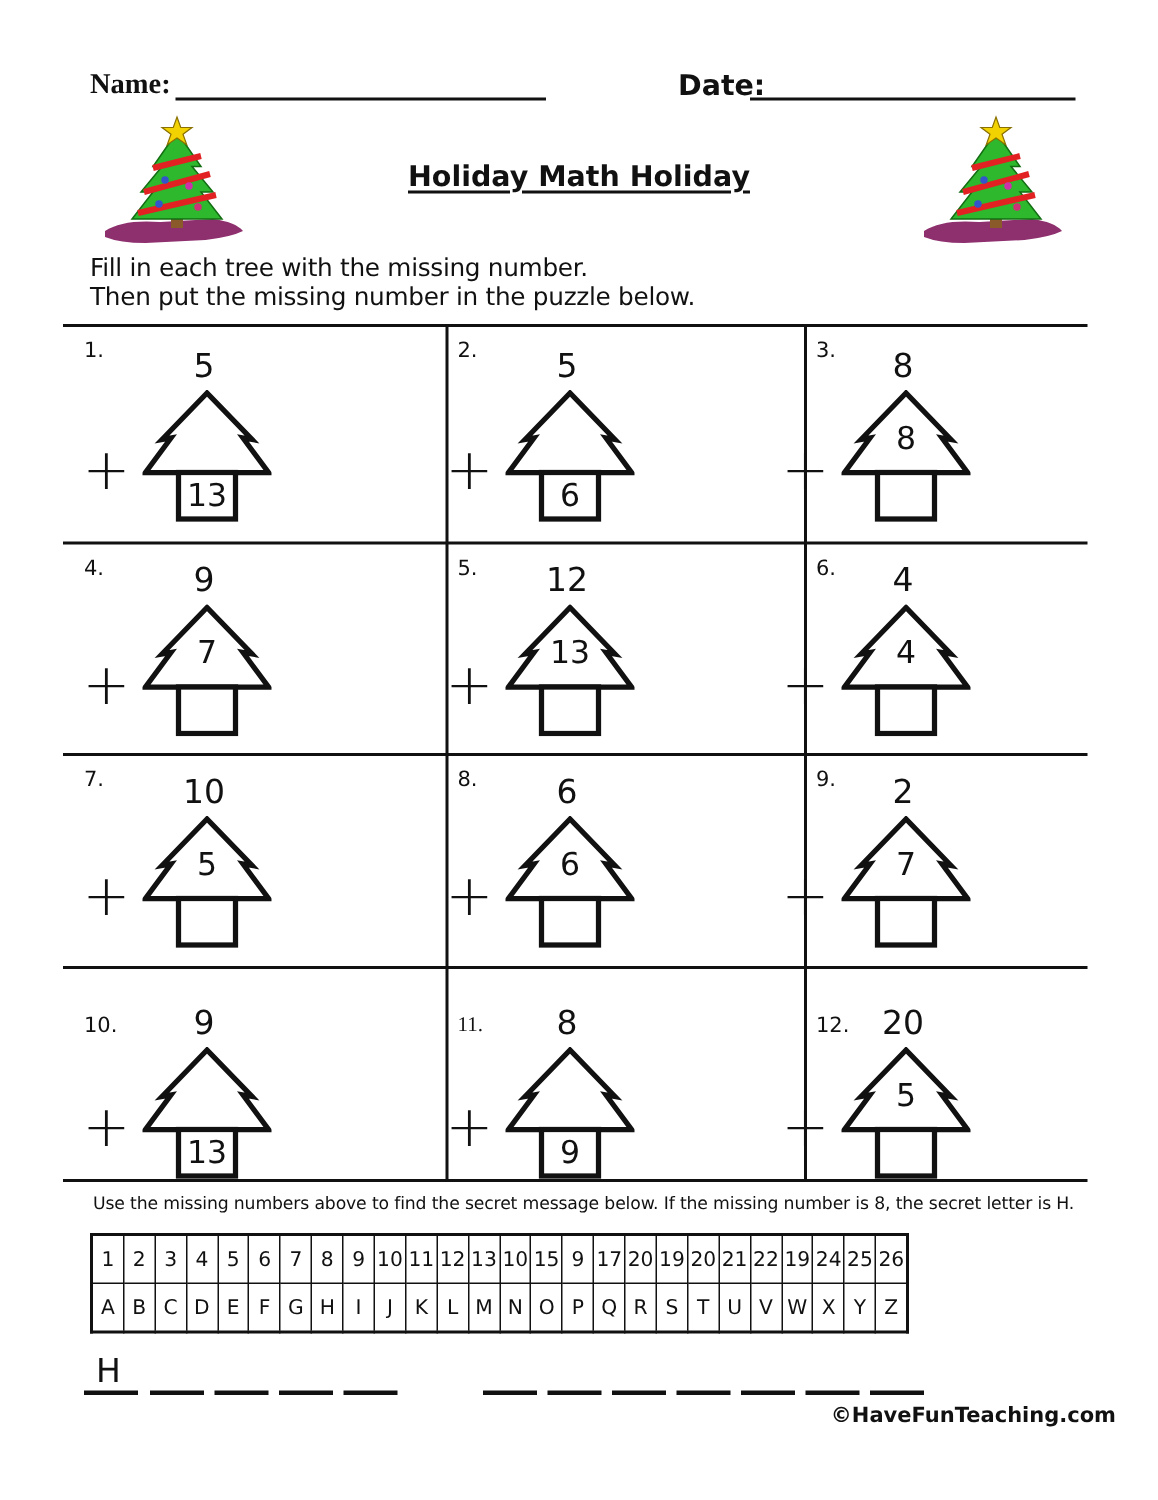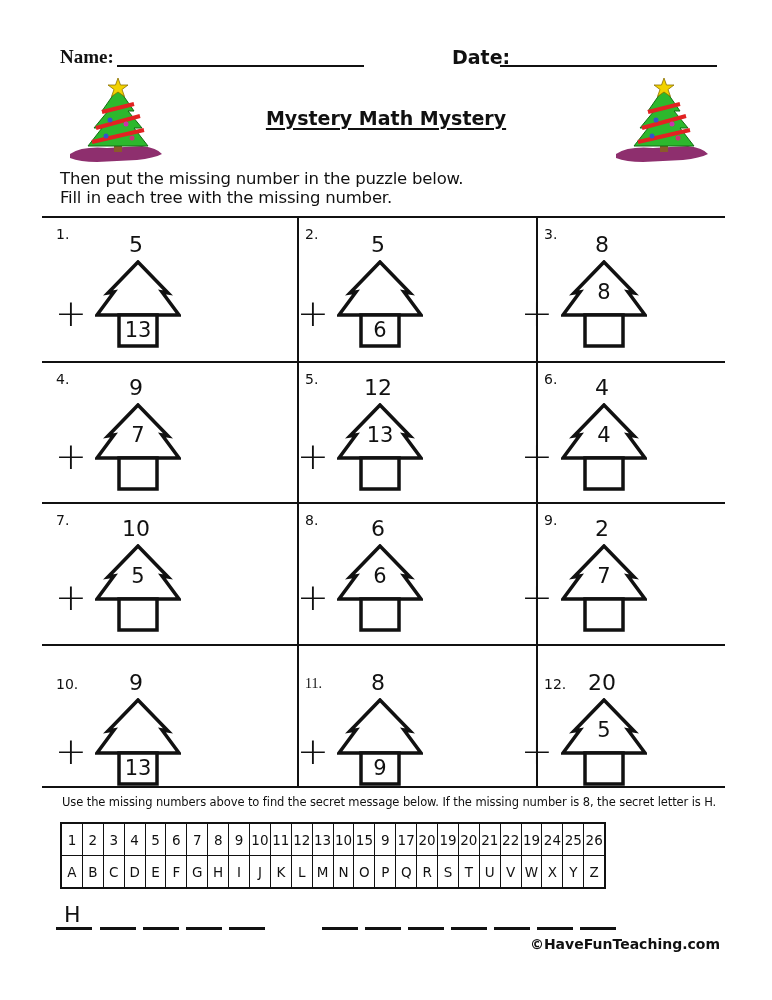--- a/index.html
+++ b/index.html
@@ -17,21 +17,21 @@
   .top-num { position:absolute; font-size:22px; width:60px; text-align:center; }
   .plus { position:absolute; font-size:38px; font-weight:300; line-height:38px; }
   .tree { position:absolute; }
   .tree-mid { position:absolute; font-size:21px; width:60px; text-align:center; }
   .trunk-num { position:absolute; font-size:21px; width:60px; text-align:center; }
   .clue { position:absolute; left:62px; top:795px; font-size:11.5px; letter-spacing:-0.1px; }
   table.key { position:absolute; left:60px; top:822px; border-collapse:collapse; border:2px solid #111; }
   table.key td { border:1.5px solid #111; width:19.9px; height:31px; padding:0; text-align:center; font-size:13.5px; }
   .blank { position:absolute; height:0; border-top:3.5px solid #111; }
   .given { position:absolute; font-size:22px; }
-  .copyright { position:absolute; right:52px; top:936px; font-size:14px; font-weight:bold; }
+  .copyright { position:absolute; right:28px; top:936px; font-size:14px; font-weight:bold; }
   .xmas { position:absolute; width:110px; height:95px; }
 </style>
 </head>
 <body>
 
 <div class="abs hdr-label" style="left:60px;top:46px;font-family:Liberation Serif, serif;">Name:</div>
 <div class="abs hdr-line" style="left:117px;top:65px;width:247px;"></div>
 <div class="abs hdr-label" style="left:452px;top:46px;">Date:</div>
 <div class="abs hdr-line" style="left:500px;top:65px;width:217px;"></div>
 
@@ -52,26 +52,26 @@
   <path d="M56 12 L40 35 L46 35 L32 52 L40 52 L26 70 L86 70 L72 52 L80 52 L66 35 L72 35 Z" fill="#2db82d" stroke="#136d13" stroke-width="1"></path>
   <path d="M40 36 L72 28 M34 52 L78 40 M30 66 L82 54" stroke="#e22222" stroke-width="4"></path>
   <circle cx="48" cy="44" r="2.5" fill="#3355cc"></circle>
     <circle cx="64" cy="48" r="2.5" fill="#cc33aa"></circle>
     <circle cx="44" cy="60" r="2.5" fill="#3355cc"></circle>
     <circle cx="70" cy="62" r="2.5" fill="#cc3377"></circle>
   <path d="M56 2 L58.5 9 L66 9 L60 13.5 L62.5 20.5 L56 16 L49.5 20.5 L52 13.5 L46 9 L53.5 9 Z" fill="#f2d200" stroke="#8a7000" stroke-width="0.8"></path>
 </svg>
 
 <div class="abs title" style="left:0;width:772px;text-align:center;top:107px;">
-  <span>Mystery Math Mystery</span>
+  <span>Holiday Math Holiday</span>
 </div>
 
 <div class="abs instr" style="left:60px;top:169px;">
+  <div>Fill in each tree with the missing number.</div>
   <div>Then put the missing number in the puzzle below.</div>
-  <div>Fill in each tree with the missing number.</div>
 </div>
 
 <div class="grid" id="grid">
   <div class="hline" style="top:0;"></div>
   <div class="hline" style="top:145px;"></div>
   <div class="hline" style="top:286px;"></div>
   <div class="hline" style="top:428px;"></div>
   <div class="hline" style="top:570px;"></div>
   <div class="vline" style="left:255px;top:0;height:572px;"></div>
   <div class="vline" style="left:494px;top:0;height:572px;"></div>

